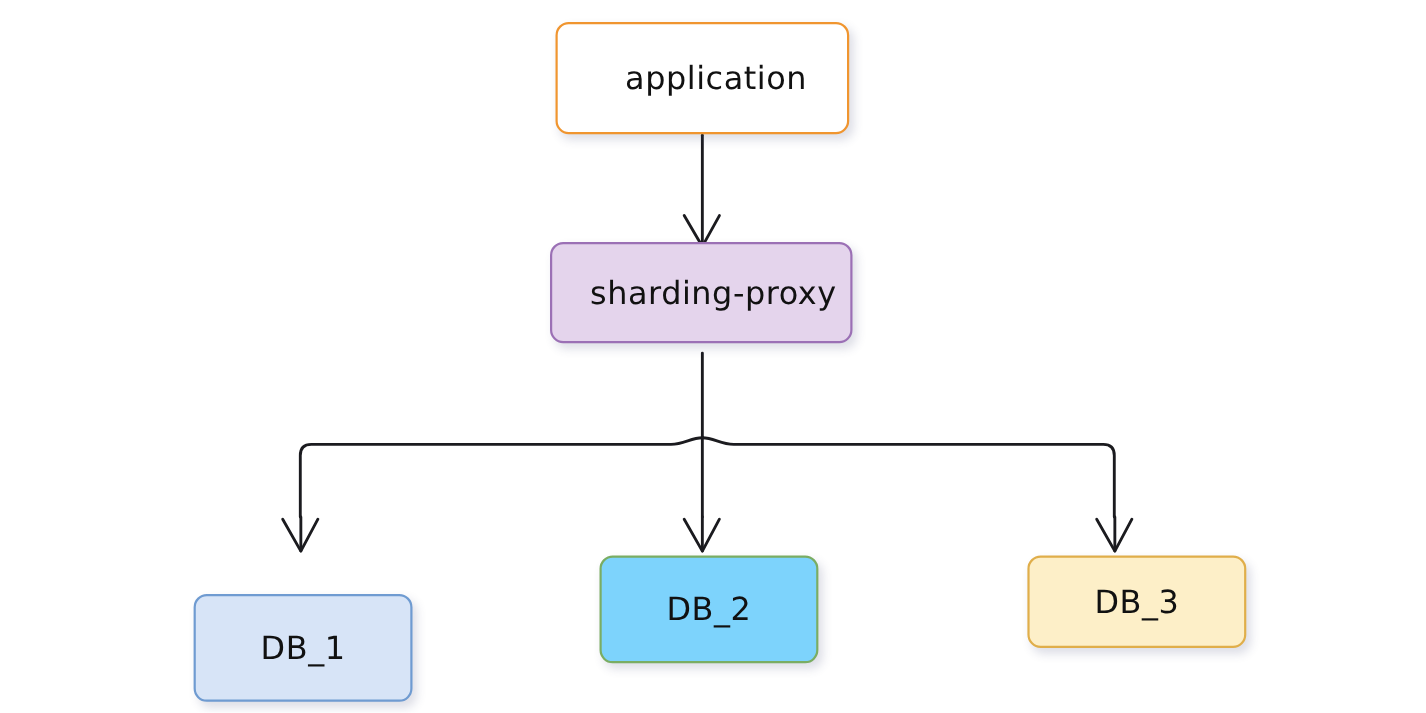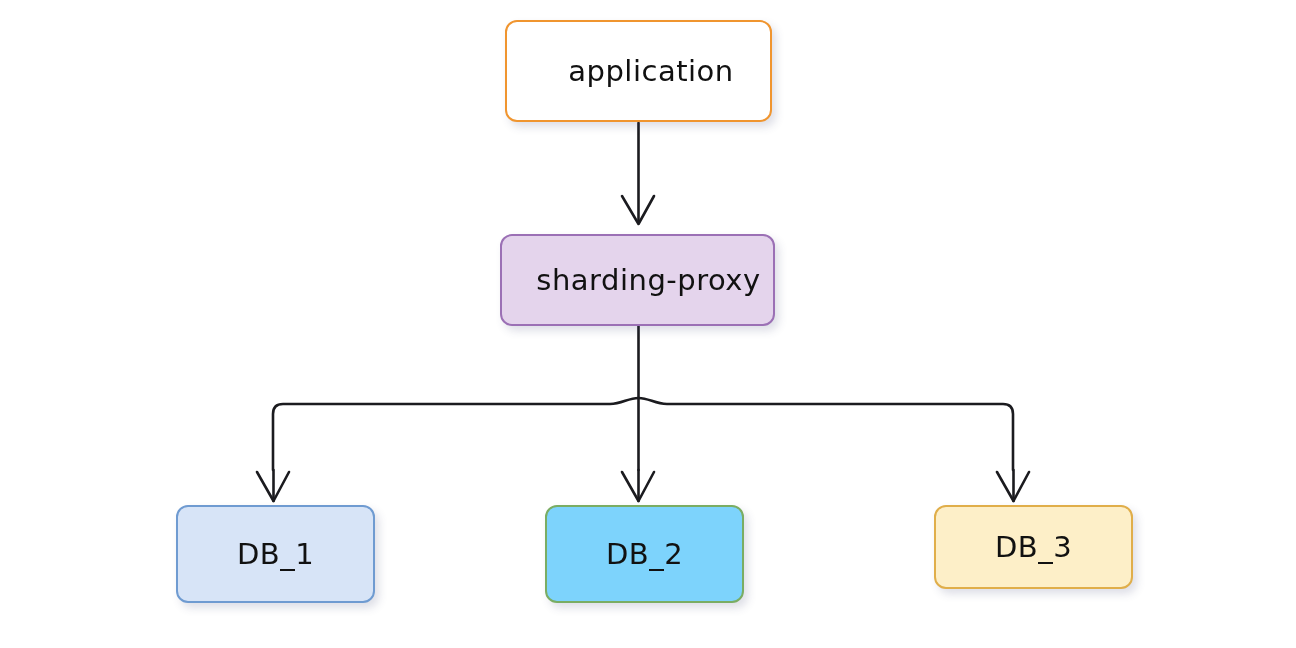--- a/index.html
+++ b/index.html
@@ -41,21 +41,21 @@
   .node-label {
     color: #111111;
     font-family: "DejaVu Sans", sans-serif;
     font-weight: 400;
     letter-spacing: 0.5px;
     white-space: nowrap;
     user-select: none;
   }
   
   #node-application { left: 505px;  top: 20px;  width: 267px; height: 102px; }
-  #node-sharding-proxy { left: 500px; top: 234px; width: 275px; height: 92px; padding-left: 22px; }
+  #node-sharding-proxy { left: 500px; top: 220px; width: 275px; height: 92px; padding-left: 22px; }
   #node-db-1 { left: 176px; top: 505px; width: 199px; height: 98px; }
   #node-db-2 { left: 545px; top: 505px; width: 199px; height: 98px; }
   #node-db-3 { left: 934px; top: 505px; width: 199px; height: 84px; }
 
   .label-application   { font-size: 29px; margin-left: 25px; }
   .label-sharding-proxy{ font-size: 29px; }
   .label-db            { font-size: 29px; }
 </style>
 </head>
 <body>
@@ -93,21 +93,21 @@
   </svg>
 
   <div class="node" id="node-application" style="background:#ffffff; border-color:#f0952f;">
     <span class="node-label label-application">application</span>
   </div>
 
   <div class="node" id="node-sharding-proxy" style="background:#e4d4ec; border-color:#9b70b5;">
     <span class="node-label label-sharding-proxy">sharding-proxy</span>
   </div>
 
-  <div class="node" id="node-db-1" style="background:#d7e4f7; border-color:#6f9bd1;">
+  <div class="node" id="node-db-1" style="background:#d7e4f7; border-color:#6f9bd1;margin-top:35px;">
     <span class="node-label label-db">DB_1</span>
   </div>
 
   <div class="node" id="node-db-2" style="background:#7dd3fc; border-color:#7aad63;">
     <span class="node-label label-db">DB_2</span>
   </div>
 
   <div class="node" id="node-db-3" style="background:#fdefc8; border-color:#e0ae4a;">
     <span class="node-label label-db">DB_3</span>
   </div>

